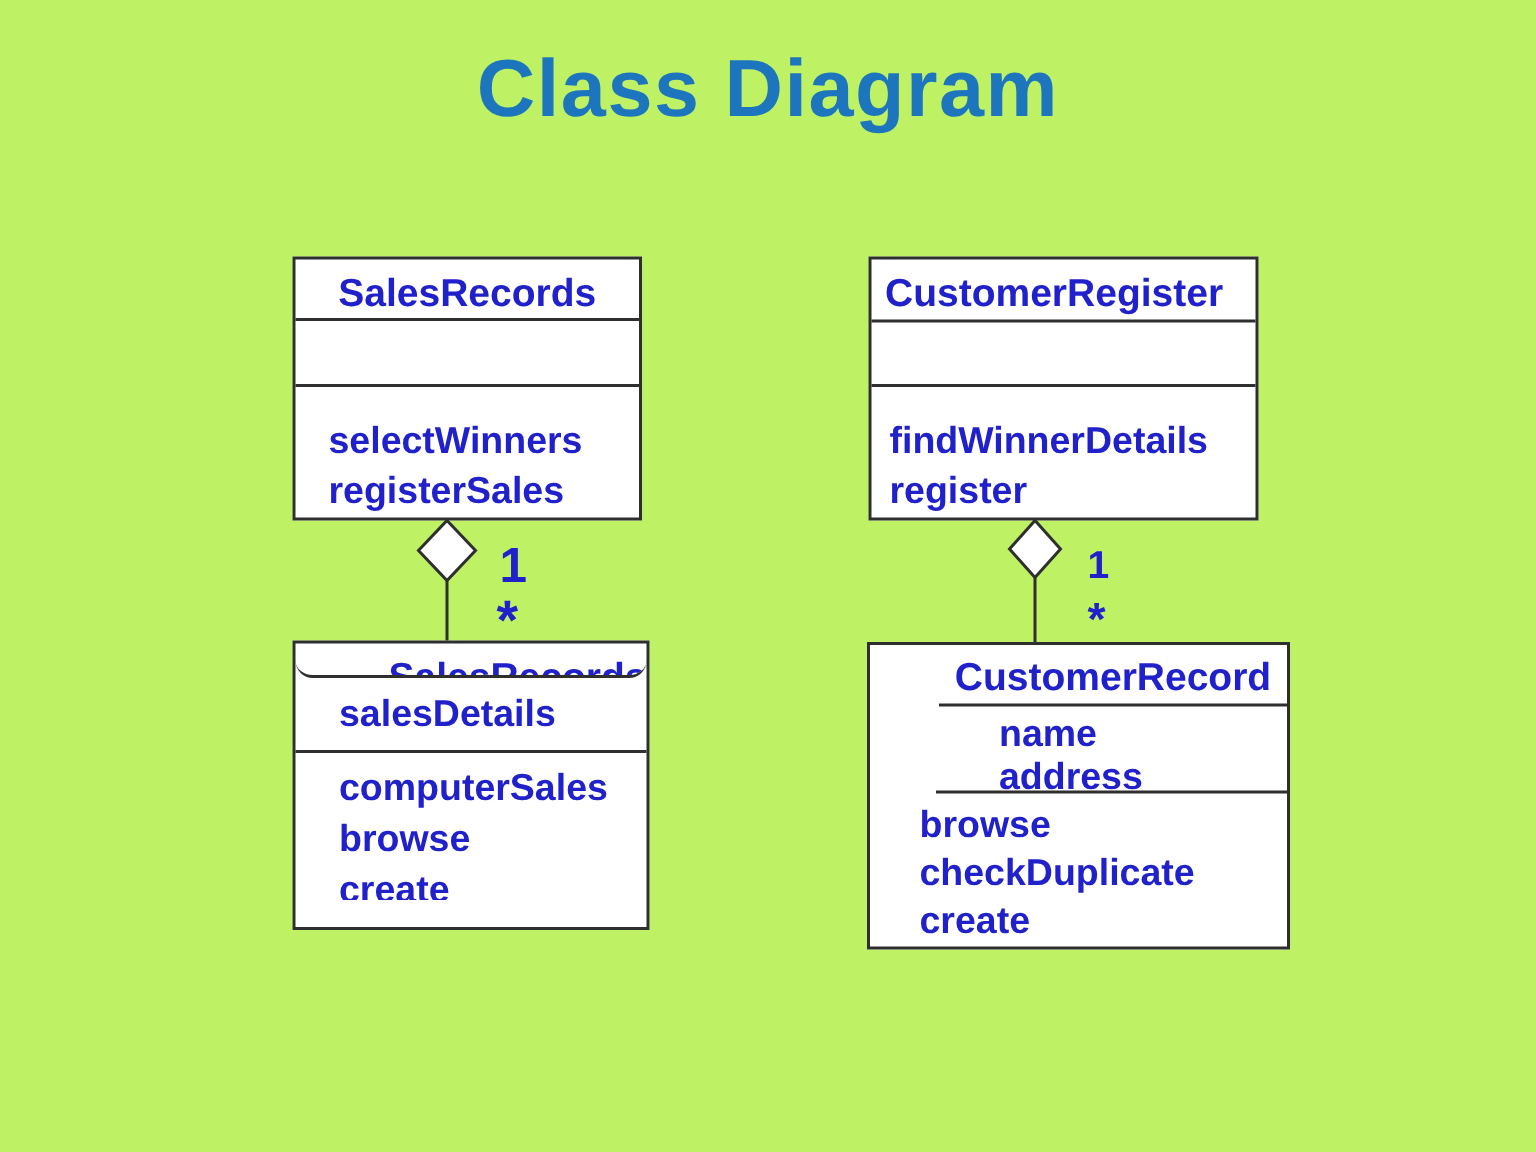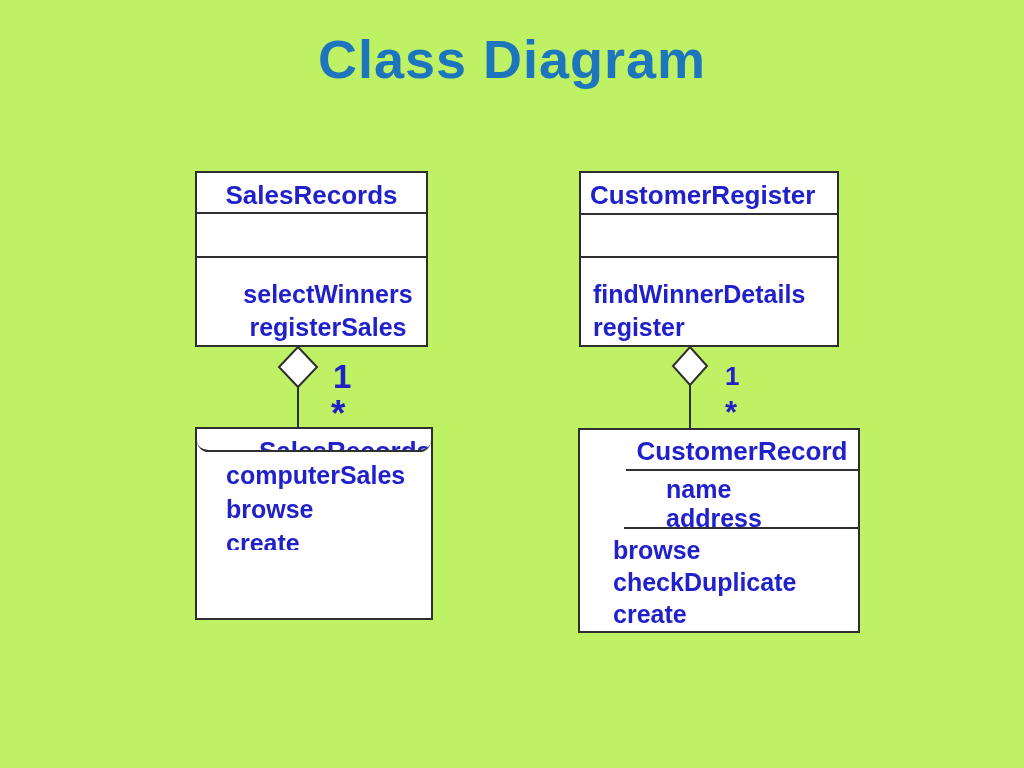--- a/index.html
+++ b/index.html
@@ -40,21 +40,21 @@
     overflow: hidden;
   }
   .cmp-name { border-bottom: 2px solid #2f2f2f; font-size: 26px; }
   .cmp-attrs { border-bottom: 2px solid #2f2f2f; font-size: 25px; }
   .cmp-methods { font-size: 25px; }
 
   
   #box-sales-history { left: 195px; top: 171px; width: 233px; height: 176px; }
   #box-sales-history .cmp-name   { height: 41px; text-align: center; padding-top: 7px; }
   #box-sales-history .cmp-attrs  { height: 44px; }
-  #box-sales-history .cmp-methods{ height: 87px; padding: 20px 0 0 33px; line-height: 33px; text-align: center; }
+  #box-sales-history .cmp-methods{ height: 87px; padding: 20px 0 0 22px; line-height: 33px; }
 
   
   #box-customer-register { left: 579px; top: 171px; width: 260px; height: 176px; }
   #box-customer-register .cmp-name   { height: 42px; text-align: left; padding: 7px 0 0 9px; }
   #box-customer-register .cmp-attrs  { height: 43px; }
   #box-customer-register .cmp-methods{ height: 87px; padding: 20px 0 0 12px; line-height: 33px; }
 
   
   #box-sales-records { left: 195px; top: 427px; width: 238px; height: 193px; }
   #box-sales-records .cmp-name   { height: 23px; text-align: right; padding-top: 7px; border-radius: 18px; }
@@ -124,20 +124,23 @@
 
   <svg class="connector" style="left:668px; top:346px;" width="46" height="85" viewBox="0 0 46 85">
     <polygon points="22,1 39,20 22,39 5,20"></polygon>
     <line x1="22" y1="39" x2="22" y2="83"></line>
   </svg>
   <div class="mult-label" id="mult-right-1">1</div>
   <div class="mult-label" id="mult-right-s">*</div>
 
   <div class="uml-class" id="box-sales-records">
     <div class="compartment cmp-name">SalesRecords</div>
+    <div class="compartment cmp-attrs">
+      <div>salesDetails</div>
+    </div>
     <div class="compartment cmp-methods">
       <div>computerSales</div>
       <div>browse</div>
       <div>create</div>
     </div>
   </div>
 
   <div class="uml-class" id="box-customer-record">
     <div class="compartment cmp-name">CustomerRecord</div>
     <div class="compartment cmp-attrs">

